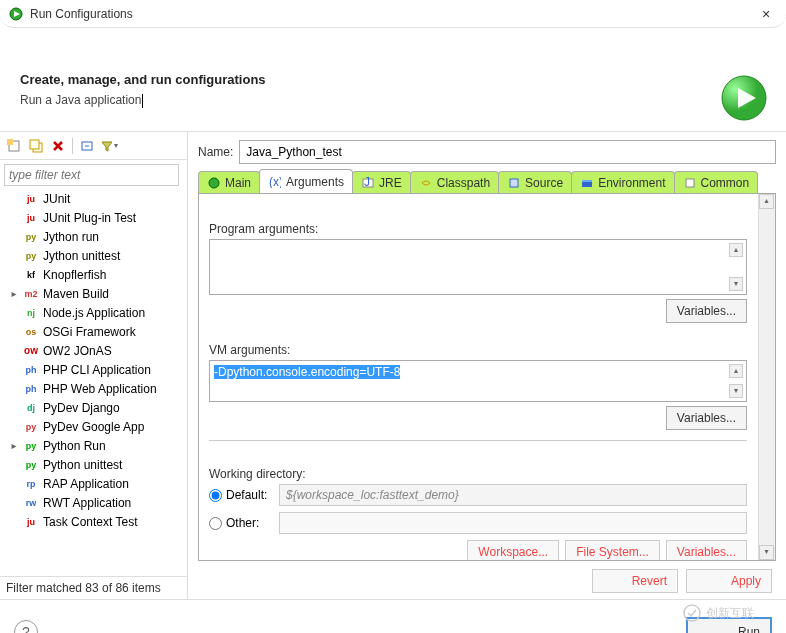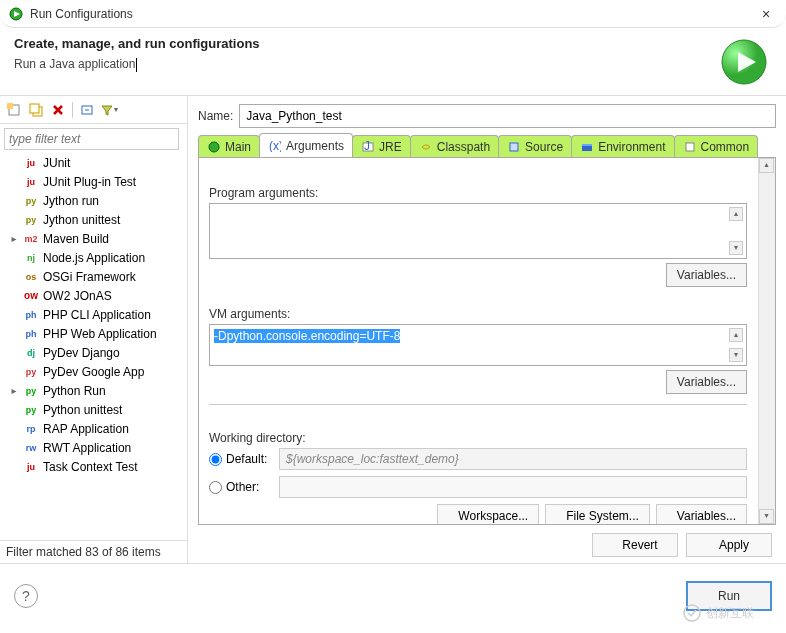--- a/index.html
+++ b/index.html
@@ -3,21 +3,21 @@
   <meta charset="utf-8">
   <style>
     * { box-sizing: border-box; margin: 0; padding: 0; font-family: "Segoe UI", Tahoma, sans-serif; font-size: 12px; }
     body { background: #fff; width: 786px; height: 633px; overflow: hidden; position: relative; }
     
     .titlebar { height: 28px; border-bottom: 1px solid #e0e0e0; display: flex; align-items: center; padding: 0 8px; border-radius: 14px; }
     .titlebar-icon { width: 16px; height: 16px; margin-right: 6px; }
     .titlebar-text { flex: 1; color: #333; font-size: 12px;}
     .titlebar-close { width: 24px; text-align: center; color: #333; font-size: 14px; cursor: pointer; }
     
-    .header { padding: 8px 14px 12px; border-bottom: 1px solid #ddd; position: relative; height: 68px; }
+    .header { padding: 8px 20px 12px; border-bottom: 1px solid #ddd; position: relative; height: 68px; margin-top: 36px; }
     .header-title { font-weight: bold; font-size: 13px; color: #222; }
     .header-sub { margin-top: 6px; font-size: 12px; color: #444; display: inline-block; }
     .header-sub::after { content: ""; display: inline-block; width: 1px; height: 14px; background: #000; vertical-align: middle; margin-left: 1px; }
     .run-big { position: absolute; right: 18px; top: 10px; width: 48px; height: 48px; }
     
     .body { display: flex; height: 468px; border-bottom: 1px solid #ddd; }
     
     .left-pane { width: 188px; border-right: 1px solid #ddd; display: flex; flex-direction: column; }
     .toolbar { height: 28px; border-bottom: 1px solid #ddd; display: flex; align-items: center; padding: 0 4px; gap: 2px; }
     .tool-btn { width: 20px; height: 20px; display: flex; align-items: center; justify-content: center; cursor: pointer; }
@@ -41,22 +41,22 @@
     .tab-icon { width: 14px; height: 14px; display: inline-flex; align-items: center; justify-content: center; }
     
     .tab-content { flex: 1; border: 1px solid #aaa; border-top: none; background: #fff; position: relative; padding: 8px 10px; overflow: hidden; }
     .section-label { color: #333; margin-bottom: 3px; margin-top: 20px; }
     .textarea { border: 1px solid #aaa; height: 56px; width: 100%; resize: none; padding: 4px; background: #fff; font-size: 12px; position: relative; }
     .textarea .sel { background: #3399ff; color: #fff; display: inline;}
     .textarea-wrap { position: relative; }
     .textarea-scroll { position: absolute; right: 2px; top: 4px; bottom: 4px; width: 16px; display: flex; flex-direction: column; justify-content: space-between; pointer-events: none; }
     .scroll-btn { width: 14px; height: 14px; border: 1px solid #ccc; background: #f0f0f0; font-size: 8px; text-align: center; line-height: 12px; color: #666; }
     .btn-row { display: flex; justify-content: flex-end; margin-top: 4px; }
-    .btn { border: 1px solid #aaa; background: #f4f4f4; padding: 4px 10px; min-width: 80px; text-align: center; cursor: pointer; color: #333; font-size: 12px; }
-    .btn.disabled { color: #000000; border-color: #ccc; background: #f8f8f8; cursor: default; padding-left: 20px; }
+    .btn { border: 1px solid #aaa; background: #f4f4f4; padding: 4px 10px; min-width: 80px; text-align: right; cursor: pointer; color: #333; font-size: 12px; }
+    .btn.disabled { color: #ef4444; border-color: #ccc; background: #f8f8f8; cursor: default; }
     
     .wd-fieldset { margin-top: 10px; border-top: 1px solid #ccc; padding-top: 6px; }
     .wd-row { display: flex; align-items: center; margin-bottom: 6px; }
     .wd-input { flex: 1; border: 1px solid #ccc; background: #f4f4f4; padding: 3px 6px; color: #888; font-style: italic; }
     .wd-btns { display: flex; justify-content: flex-end; gap: 6px; margin-top: 4px; }
     
     .main-scroll { position: absolute; right: 0; top: 0; bottom: 0; width: 17px; background: #f0f0f0; border-left: 1px solid #ddd; display: flex; flex-direction: column; }
     .main-scroll .scroll-btn { width: 15px; height: 15px; }
     .main-scroll .scroll-track { flex: 1; }
     
@@ -151,20 +151,25 @@
           <span class="exp"></span>
           <span class="tree-icon" style="color:#880;font-weight:bold;font-size:9px">py</span>
           <span class="tree-label">Jython run</span>
         </div>
         <div class="tree-item">
           <span class="exp"></span>
           <span class="tree-icon" style="color:#880;font-weight:bold;font-size:9px">py</span>
           <span class="tree-label">Jython unittest</span>
         </div>
         <div class="tree-item">
+          <span class="exp"></span>
+          <span class="tree-icon" style="color:#000;font-weight:bold;font-size:9px">kf</span>
+          <span class="tree-label">Knopflerfish</span>
+        </div>
+        <div class="tree-item">
           <span class="exp">▸</span>
           <span class="tree-icon" style="color:#c33;font-weight:bold;font-size:9px">m2</span>
           <span class="tree-label">Maven Build</span>
         </div>
         <div class="tree-item">
           <span class="exp"></span>
           <span class="tree-icon" style="color:#3a3;font-weight:bold;font-size:9px">nj</span>
           <span class="tree-label">Node.js Application</span>
         </div>
         <div class="tree-item">

